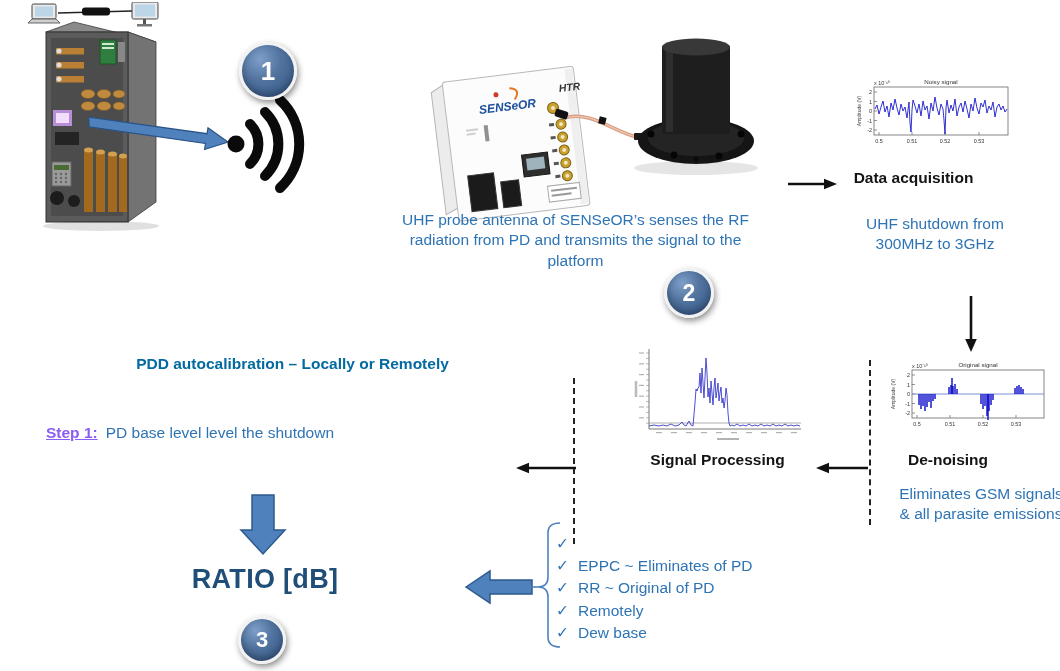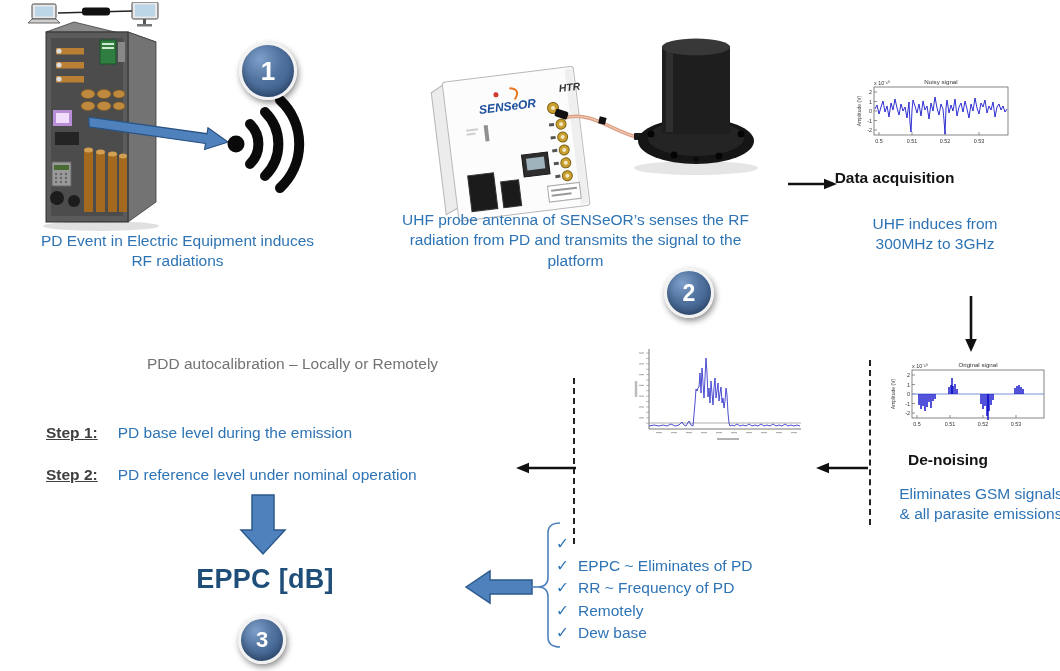--- a/index.html
+++ b/index.html
@@ -1,23 +1,23 @@
 <!DOCTYPE html>
 <html><head>
 <meta charset="utf-8">
 <style>
   html,body{margin:0;padding:0;background:#fff;}
   .canvas{position:relative;width:1060px;height:671px;background:#fff;overflow:hidden;
           font-family:"Liberation Sans",sans-serif;}
   .abs{position:absolute;}
   .caption{font-size:15.5px;line-height:1.32;text-align:center;color:#2e74b5;}
   .black-label{font-size:15.5px;font-weight:bold;color:#141414;text-align:center;}
-  .heading{font-size:15.5px;font-weight:normal;color:#737373;text-align:center;line-height:23px;}
+  .heading{font-size:15.5px;font-weight:bold;color:#0369a1;text-align:center;line-height:23px;}
   .step{font-size:15.5px;color:#2e74b5;white-space:nowrap;}
-  .step .lbl{color:#404040;font-weight:bold;text-decoration:underline;margin-right:20px;}
+  .step .lbl{color:#8b5cf6;font-weight:bold;text-decoration:underline;margin-right:8px;}
   .ratio{font-size:27px;font-weight:bold;color:#1f4e79;text-align:center;letter-spacing:0.3px;}
   .badge{border-radius:50%;color:#fff;font-weight:bold;display:flex;align-items:center;justify-content:center;
          background:radial-gradient(circle at 35% 28%, #7e9fc9 0%, #52749f 40%, #3f618f 75%, #3a5a86 100%);
          border:3px solid #f2f2f2;
          box-shadow:1.5px 3px 6px rgba(0,0,0,0.45), inset 0 -4px 6px rgba(0,0,0,0.25);}
   .dashed{width:0;border-left:2px dashed #222;}
   .check-list{display:flex;flex-direction:column;}
   .check-item{display:flex;height:22.2px;font-size:15.5px;color:#2e74b5;white-space:nowrap;align-items:baseline;}
   .check-item .tick{margin-right:9px;color:#2e74b5;font-family:"DejaVu Sans",sans-serif;}
   svg text{font-family:"Liberation Sans",sans-serif;}
@@ -102,21 +102,20 @@
       <path d="M28,36 A28,28 0 0 1 28,76"></path>
       <path d="M43,24 A45,45 0 0 1 43,88"></path>
       <path d="M58,12 A60,60 0 0 1 58,100"></path>
     </g>
   </svg>
 
   <div class="abs badge" style="left:239px;top:42px;width:52px;height:52px;font-size:26px">
     <span>1</span>
   </div>
 
-  <div class="abs caption" style="left:35px;top:231px;width:285px">PD Event in Electric Equipment induces RF radiations</div>
 
   <svg class="abs" style="left:424px;top:38px" width="350" height="185" viewBox="0 0 350 185">
 
     <g transform="rotate(-7 90 105)">
       <polygon points="14,45 28,38 28,162 14,168" fill="#ececec" stroke="#b5b5b5"></polygon>
       <rect x="26" y="36" width="132" height="140" rx="3" fill="#fcfcfc" stroke="#b8b8b8"></rect>
       <rect x="149" y="38" width="8" height="136" fill="#efefef"></rect>
       <circle cx="78" cy="55" r="2.5" fill="#d03a2a"></circle>
       <path d="M96,62 q8,-10 -4,-12" stroke="#e87722" stroke-width="2" fill="none"></path>
       <text x="88" y="72" text-anchor="middle" font-size="12" font-weight="bold" font-style="italic" fill="#1b4e9b">SENSeOR</text>
@@ -216,23 +215,23 @@
     </g>
     <g font-size="5.4" fill="#333" text-anchor="middle">
       <text x="27" y="67">0.5</text>
       <text x="60" y="67">0.51</text>
       <text x="93" y="67">0.52</text>
       <text x="127" y="67">0.53</text>
     </g>
     <polyline fill="none" stroke="#1a1acc" stroke-width="0.9" points="23,33 25,29 27,38 29,31 31,25 33,36 35,30 37,41 39,27 41,34 43,23 45,32 47,39 49,28 51,35 53,31 55,42 57,26 58,47 59,56 60,34 61,24 63,30 65,37 67,28 69,40 71,25 73,34 75,30 77,43 79,27 81,35 83,21 85,32 87,39 89,28 91,33 92,44 93,58 94,32 95,24 97,37 99,29 101,35 103,23 105,40 107,31 109,27 111,36 113,25 115,33 117,42 119,28 121,35 123,22 125,32 127,38 129,27 131,31 133,24 135,37 137,30 139,34 141,26 143,41 145,31 147,28 149,34 151,30 153,36 155,33"></polyline>
   </svg>
 
-  <div class="abs black-label" style="left:812px;top:169px;width:165px">Data acquisition</div>
-
-  <div class="abs caption" style="left:860px;top:214px;width:150px">UHF induces from 300MHz to 3GHz</div>
+  <div class="abs black-label" style="left:831px;top:169px;width:165px">Data acquisition</div>
+
+  <div class="abs caption" style="left:860px;top:214px;width:150px">UHF shutdown from 300MHz to 3GHz</div>
 
   <svg class="abs" style="left:962px;top:294px" width="18" height="60" viewBox="0 0 18 60">
     <line x1="9" y1="2" x2="9" y2="46" stroke="#111" stroke-width="2.6"></line>
     <polygon points="3.2,45 14.8,45 9,58" fill="#111"></polygon>
   </svg>
 
   <svg class="abs" style="left:886px;top:358px" width="172" height="84" viewBox="0 0 172 84">
     <rect x="26" y="12" width="132" height="48" fill="#fff" stroke="#666" stroke-width="0.8"></rect>
     <text x="92" y="9" text-anchor="middle" font-size="6.2" fill="#333">Original signal</text>
     <text x="26" y="9.5" font-size="5.4" fill="#333">x 10⁻¹⁰</text>
@@ -318,45 +317,43 @@
         <rect x="130" y="91" width="6" height="1.2"></rect>
       <rect x="145" y="91" width="6" height="1.2"></rect>
         <rect x="160" y="91" width="6" height="1.2"></rect>
       <rect x="86" y="97" width="22" height="2"></rect>
     </g>
     <line x1="5" y1="40" x2="5" y2="56" stroke="#bbb" stroke-width="2.5"></line>
     <line x1="18" y1="82" x2="170" y2="82" stroke="#999" stroke-width="0.8"></line>
     <polyline fill="none" stroke="#3a3acc" stroke-width="0.9" points="18,85 23,84 28,85 32,84 36,85 40,83 44,85 48,84 51,81 53,84 55,85 58,80 60,84 62,85 64,62 65,48 66,50 67,47 68,46 69,32 70,52 71,27 72,42 73,57 74,37 75,17 76,32 77,56 78,47 79,62 80,40 81,52 82,64 83,47 84,37 85,57 86,50 87,42 88,60 89,52 90,46 91,62 92,57 93,67 94,60 95,47 96,54 97,72 98,82 99,85 101,84 103,85 106,83 109,85 112,84 115,85 118,83 121,85 124,84 127,85 130,83 133,85 136,84 139,85 142,83 145,85 148,84 151,85 154,83 157,85 160,84 163,85 166,84 169,85"></polyline>
   </svg>
 
+  <div class="abs black-label" style="left:630px;top:451px;width:175px">Signal Processing</div>
 
   <div class="abs dashed" style="left:573px;top:378px;height:166px"></div>
 
   <svg class="abs" style="left:506px;top:460px" width="72" height="16" viewBox="0 0 72 16">
     <line x1="70" y1="8" x2="22" y2="8" stroke="#111" stroke-width="2.4"></line>
     <polygon points="23,2.8 10,8 23,13.2" fill="#111"></polygon>
   </svg>
 
   <div class="abs heading" style="left:105px;top:352px;width:375px">
     <div>PDD autocalibration – Locally or Remotely</div>
   </div>
 
   <div class="abs step" style="left:46px;top:424px">
-    <span class="lbl">Step 1:</span><span>PD base level during the emission</span>
-  </div>
-
-  <div class="abs step" style="left:46px;top:466px">
-    <span class="lbl">Step 2:</span><span>PD reference level under nominal operation</span>
-  </div>
+    <span class="lbl">Step 1:</span><span>PD base level level the shutdown</span>
+  </div>
+
 
   <svg class="abs" style="left:235px;top:494px" width="56" height="62" viewBox="0 0 56 62">
     <polygon points="17,1 39,1 39,36 50,36 28,60 6,36 17,36" fill="#4f81bd" stroke="#2c5a8c" stroke-width="1.5"></polygon>
   </svg>
 
-  <div class="abs ratio" style="left:125px;top:564px;width:280px">EPPC [dB]</div>
+  <div class="abs ratio" style="left:125px;top:564px;width:280px">RATIO [dB]</div>
 
   <div class="abs badge" style="left:238px;top:616px;width:42px;height:42px;font-size:22px">
     <span>3</span>
   </div>
 
   <svg class="abs" style="left:462px;top:568px" width="80" height="38" viewBox="0 0 80 38">
     <polygon points="4,19 28,3 28,12 70,12 70,26 28,26 28,35" fill="#4f81bd" stroke="#2c5a8c" stroke-width="1.5"></polygon>
   </svg>
 
   <svg class="abs" style="left:528px;top:516px" width="36" height="140" viewBox="0 0 36 140">
@@ -367,21 +364,21 @@
   <div class="abs check-list" style="left:556px;top:535px">
     <div class="check-item">
       <span class="tick">✓</span>
     </div>
     <div class="check-item">
       <span class="tick">✓</span>
       <span>EPPC ~ Eliminates of PD</span>
     </div>
     <div class="check-item">
       <span class="tick">✓</span>
-      <span>RR ~ Frequency of PD</span>
+      <span>RR ~ Original of PD</span>
     </div>
     <div class="check-item">
       <span class="tick">✓</span>
       <span>Remotely</span>
     </div>
     <div class="check-item">
       <span class="tick">✓</span>
       <span>Dew base</span>
     </div>
   </div>

